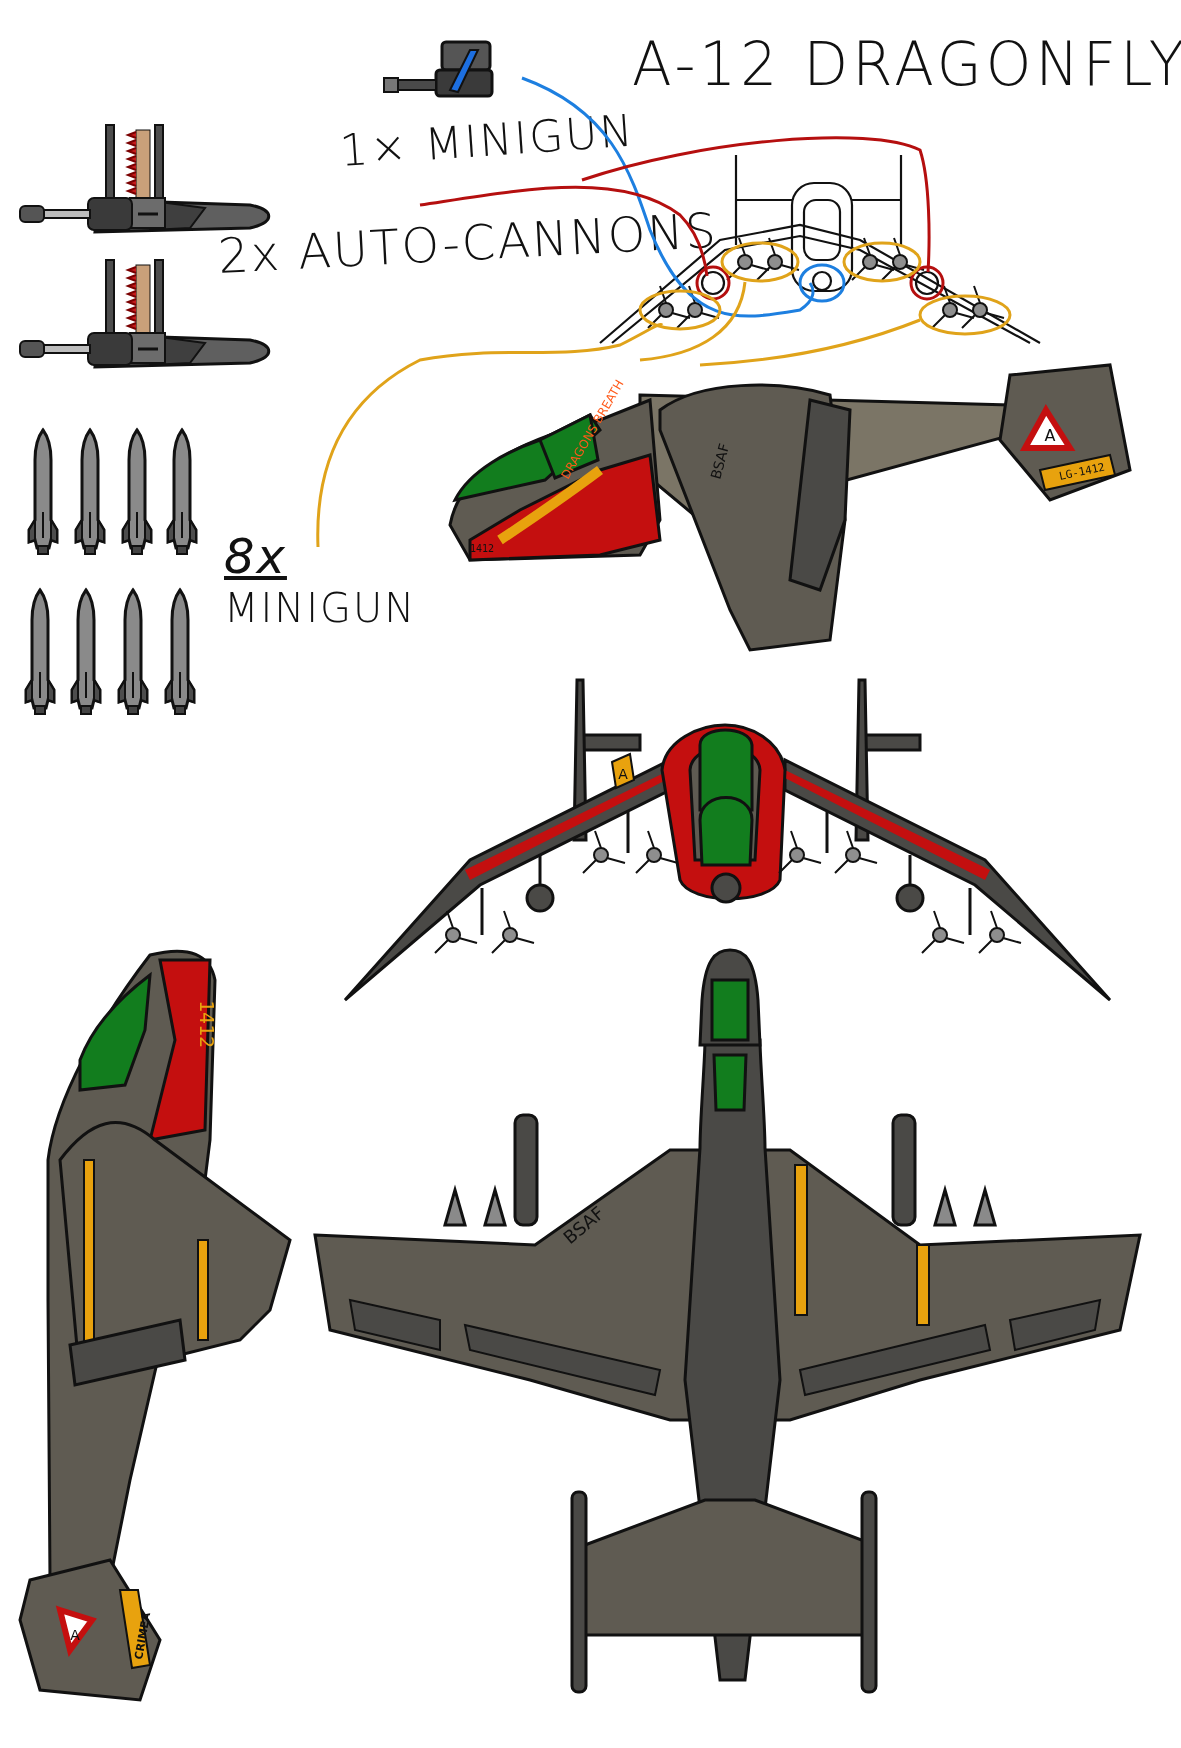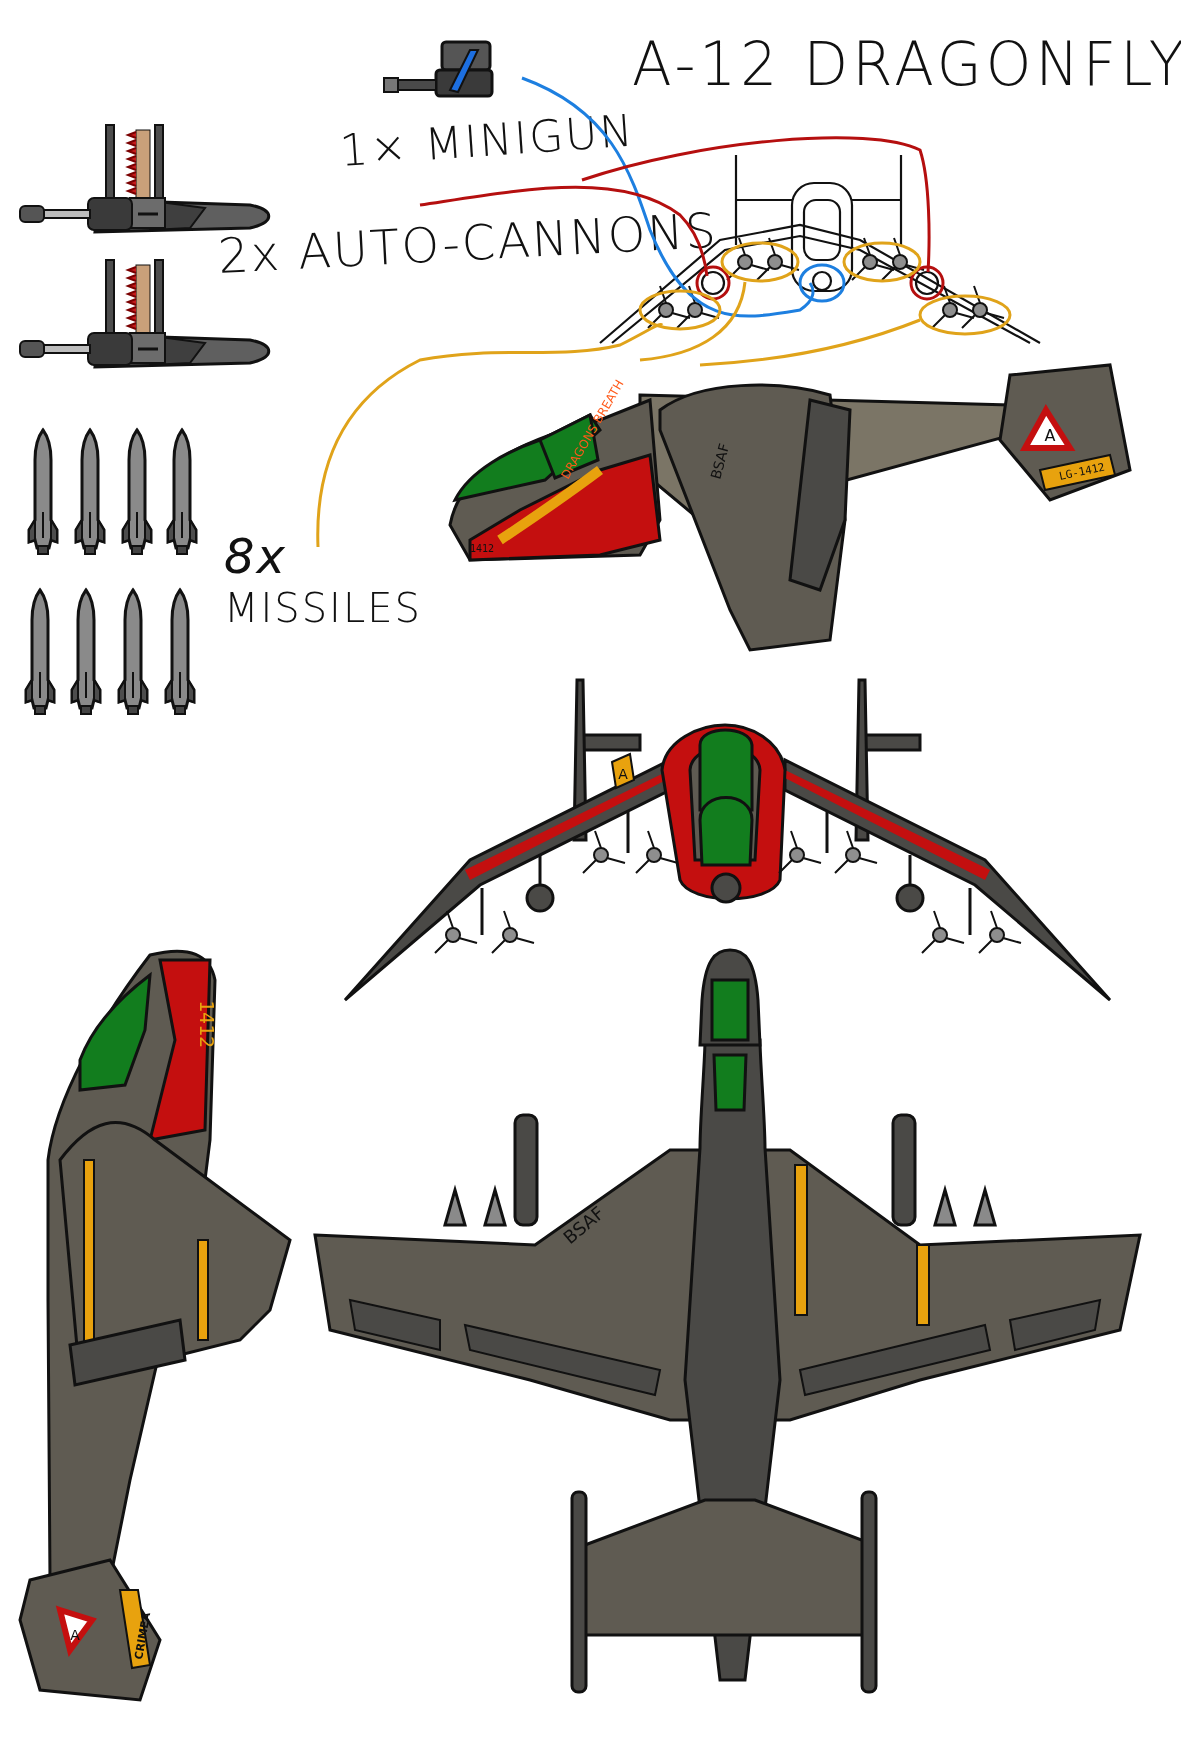--- a/index.html
+++ b/index.html
@@ -1,32 +1,32 @@
 <!DOCTYPE html>
 <html><head>
 <meta charset="utf-8">
 <style>
   html, body { margin: 0; padding: 0; background: #ffffff; }
   body { width: 1181px; height: 1748px; position: relative; overflow: hidden; font-family: "DejaVu Sans", sans-serif; }
   .hand { font-family: "DejaVu Sans", sans-serif; font-weight: 300; color: #111; position: absolute; letter-spacing: 2px; white-space: nowrap; }
   .title { left: 632px; top: 30px; font-size: 58px; letter-spacing: 4px; transform: scaleY(1.05); }
   .lbl-minigun { left: 340px; top: 125px; font-size: 44px; transform: rotate(-4deg); transform-origin: left center; }
   .lbl-cannons { left: 218px; top: 228px; font-size: 48px; transform: rotate(-3deg); transform-origin: left center; }
-  .lbl-missiles-count { left: 224px; top: 528px; font-size: 48px; font-style: italic; }
+  .lbl-missiles-count { left: 224px; top: 528px; font-size: 48px; font-style: italic; text-decoration: underline; }
   .lbl-missiles { left: 224px; top: 585px; font-size: 40px; }
   svg.layer { position: absolute; left: 0; top: 0; }
 </style>
 </head>
 <body>
 
 <div class="hand title">A-12 DRAGONFLY</div>
 <div class="hand lbl-minigun">1× MINIGUN</div>
 <div class="hand lbl-cannons">2x AUTO-CANNONS</div>
 <div class="hand lbl-missiles-count">8x</div>
-<div class="hand lbl-missiles">MISSILES</div>
+<div class="hand lbl-missiles">MINIGUN</div>
 
 <svg class="layer" width="1181" height="1748" viewBox="0 0 1181 1748">
   <defs>
     <g id="missile">
       <path d="M0,-60 C6,-52 8,-40 8,-30 L8,30 L14,40 L14,52 L8,50 L6,58 L-6,58 L-8,50 L-14,52 L-14,40 L-8,30 L-8,-30 C-8,-40 -6,-52 0,-60 Z" fill="#8a8a8a" stroke="#111" stroke-width="3"></path>
       <path d="M-8,30 L-14,40 L-14,52 L-8,50 Z M8,30 L14,40 L14,52 L8,50 Z" fill="#4d4d4d" stroke="#111" stroke-width="2"></path>
       <line x1="0" y1="22" x2="0" y2="48" stroke="#111" stroke-width="2"></line>
       <rect x="-5" y="56" width="10" height="8" fill="#444" stroke="#111" stroke-width="2"></rect>
     </g>
     <g id="cannon">

